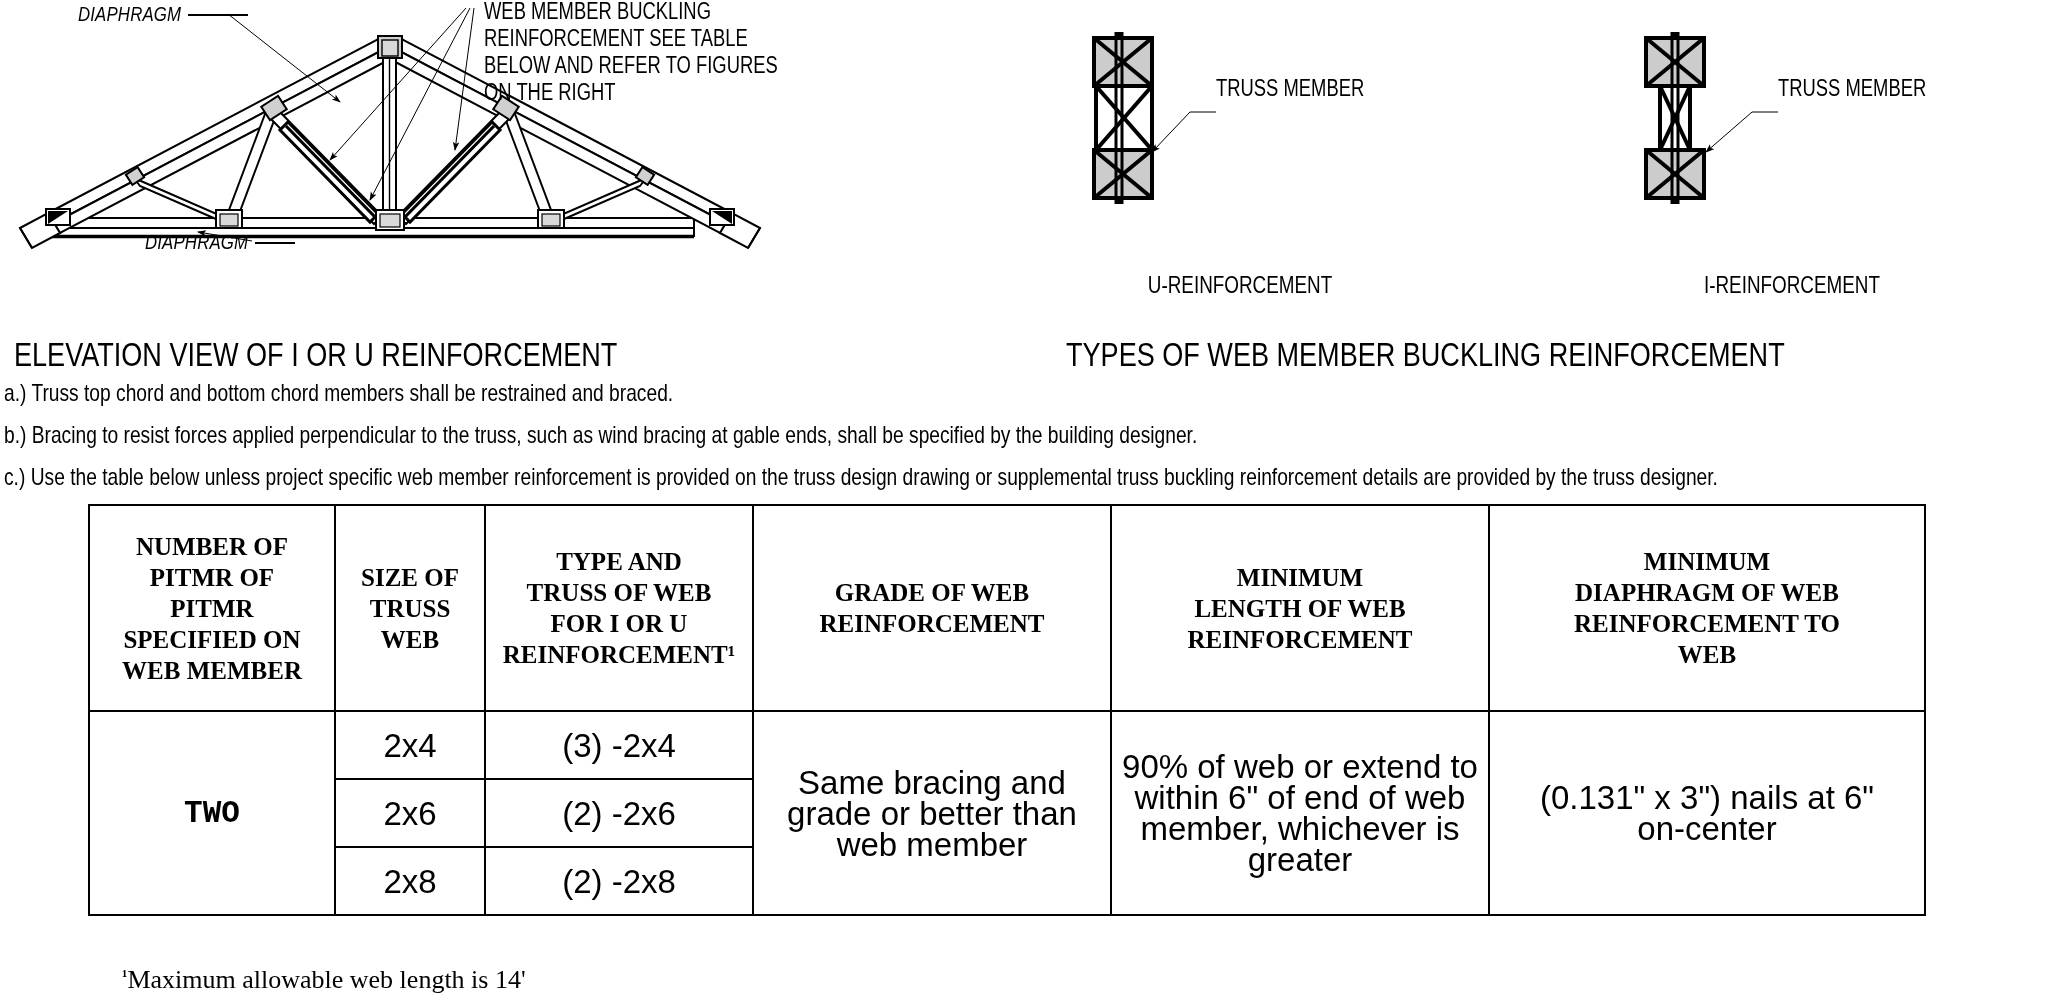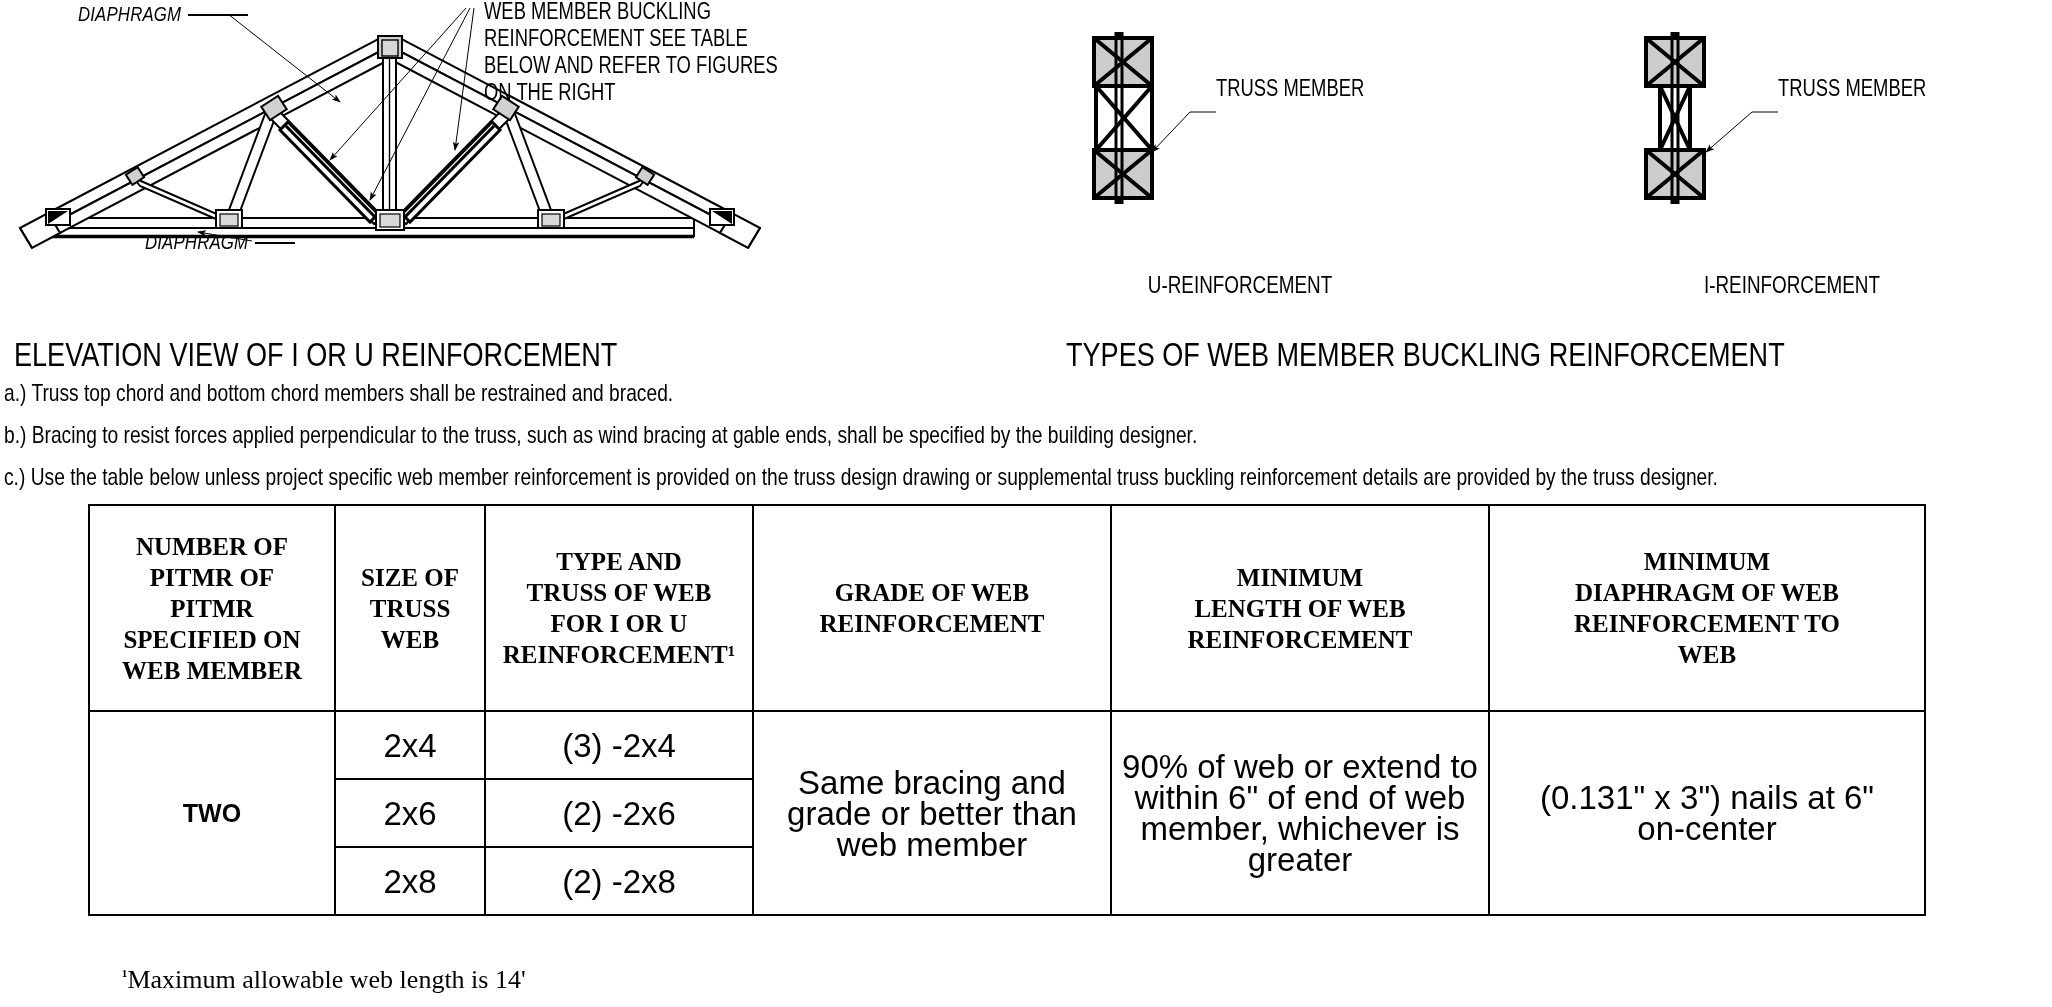--- a/index.html
+++ b/index.html
@@ -116,23 +116,23 @@
     padding: 0 6px;
   }
   td.body-cell {
     font-family: Liberation Sans, sans-serif;
     font-weight: normal;
     font-size: 33px;
     line-height: 31px;
     padding: 4px 8px;
   }
   td.rowlabel {
-    font-family: Liberation Sans, sans-serif;
+    font-family: Liberation Mono, monospace;
     font-weight: bold;
-    font-size: 25px;
+    font-size: 31px;
   }
   td.size-cell { height: 66px; }
 
   #footnote {
     position: absolute;
     left: 122px;
     top: 965px;
     font-family: "Liberation Serif", serif;
     font-size: 26px;
     font-weight: 400;

